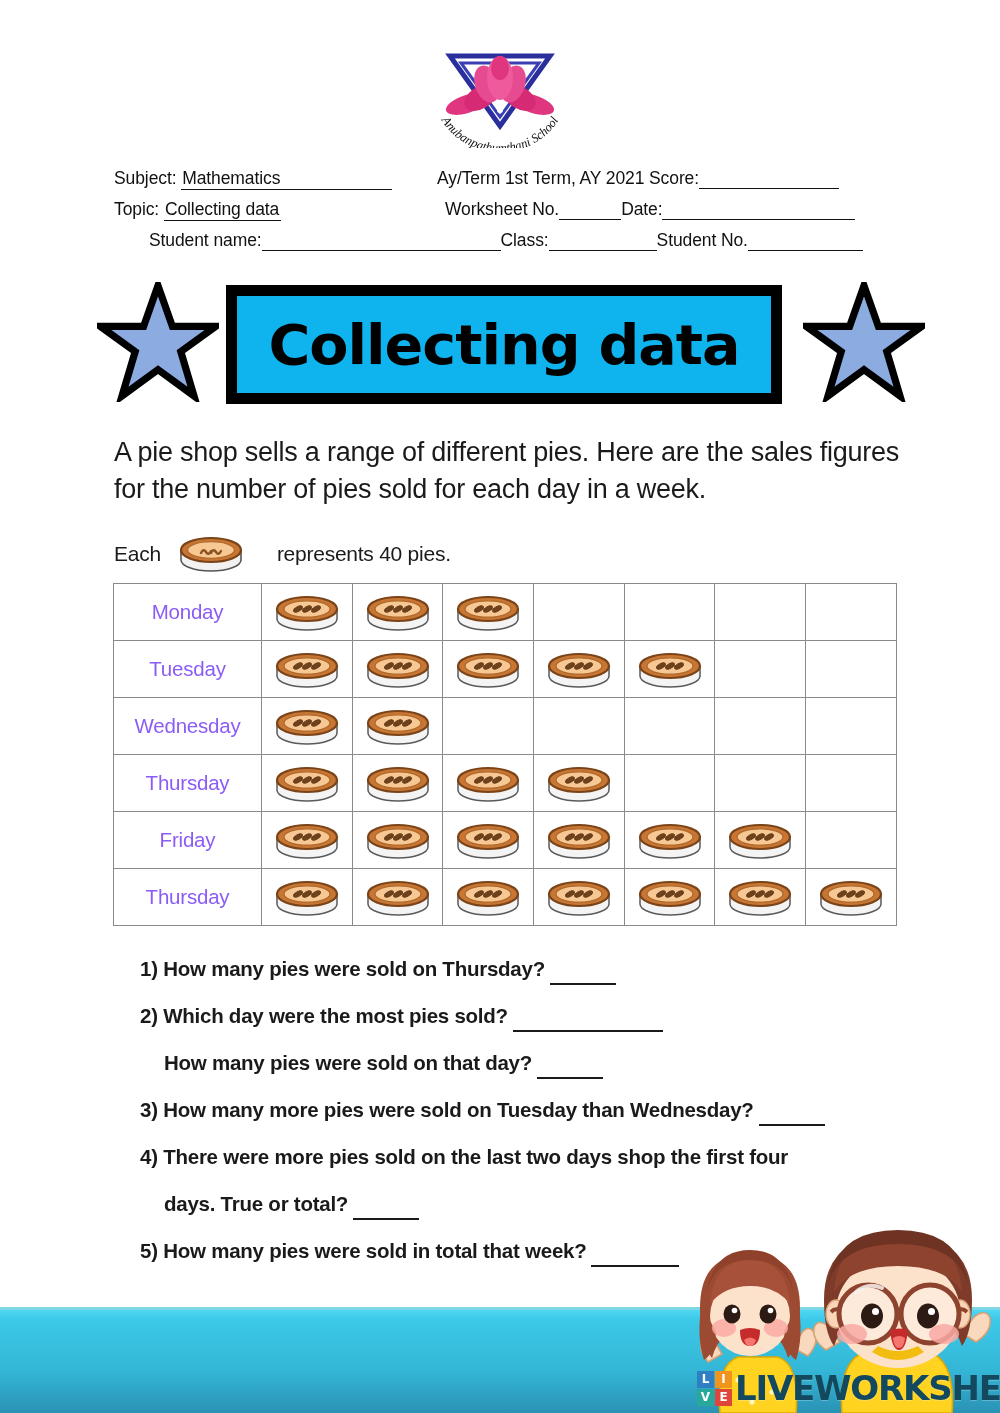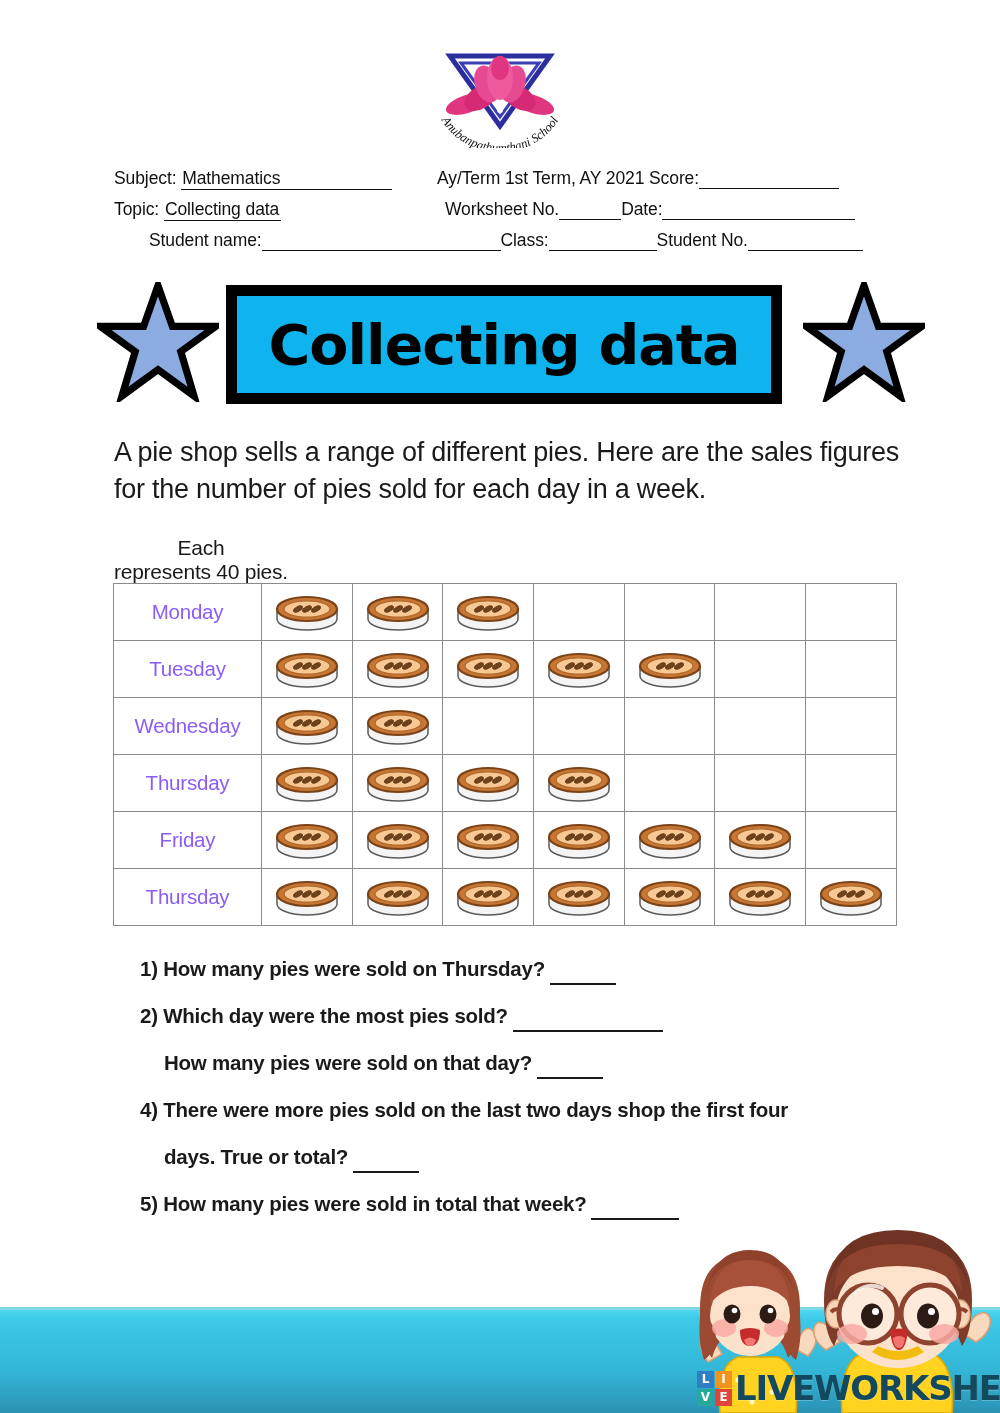--- a/index.html
+++ b/index.html
@@ -110,21 +110,20 @@
   .key-line {
     position: absolute;
     left: 114px;
     top: 536px;
     height: 36px;
     display: flex;
     align-items: center;
     font-size: 21px;
     color: #1a1a1a;
     letter-spacing: -0.25px;
-    flex-direction: column;
   }
   .key-pie { margin: 0 28px 0 12px; display: block; }
 
   
   .picto-table {
     position: absolute;
     left: 113px;
     top: 583px;
     width: 783px;
     border-collapse: collapse;
@@ -695,20 +694,21 @@
             </svg>
           </td>
         </tr>
       </tbody>
   </table>
 
   <div class="questions">
       <div class="q"><span>1) </span><span>How many pies were sold on Thursday?</span><span class="blank b-sm"></span></div>
       <div class="q"><span>2) </span><span>Which day were the most pies sold?</span><span class="blank b-lg"></span></div>
       <div class="q"><span class="indent"></span><span>How many pies were sold on that day?</span><span class="blank b-sm"></span></div>
+      <div class="q q-wrap"><span>3) </span><span>How many more pies were sold on Tuesday than Wednesday?</span><span class="blank b-sm"></span></div>
       <div class="q q-wrap"><span>4) </span><span>There were more pies sold on the last two days shop the first four</span></div>
       <div class="q"><span class="indent"></span><span>days. True or total?</span><span class="blank b-sm"></span></div>
       <div class="q"><span>5) </span><span>How many pies were sold in total that week?</span><span class="blank b-md"></span></div>
     </div>
 
   <div class="footer-band"></div>
 
   <div class="kids">
     <svg class="kids-svg" viewBox="0 0 324 183" xmlns="http://www.w3.org/2000/svg">
 

